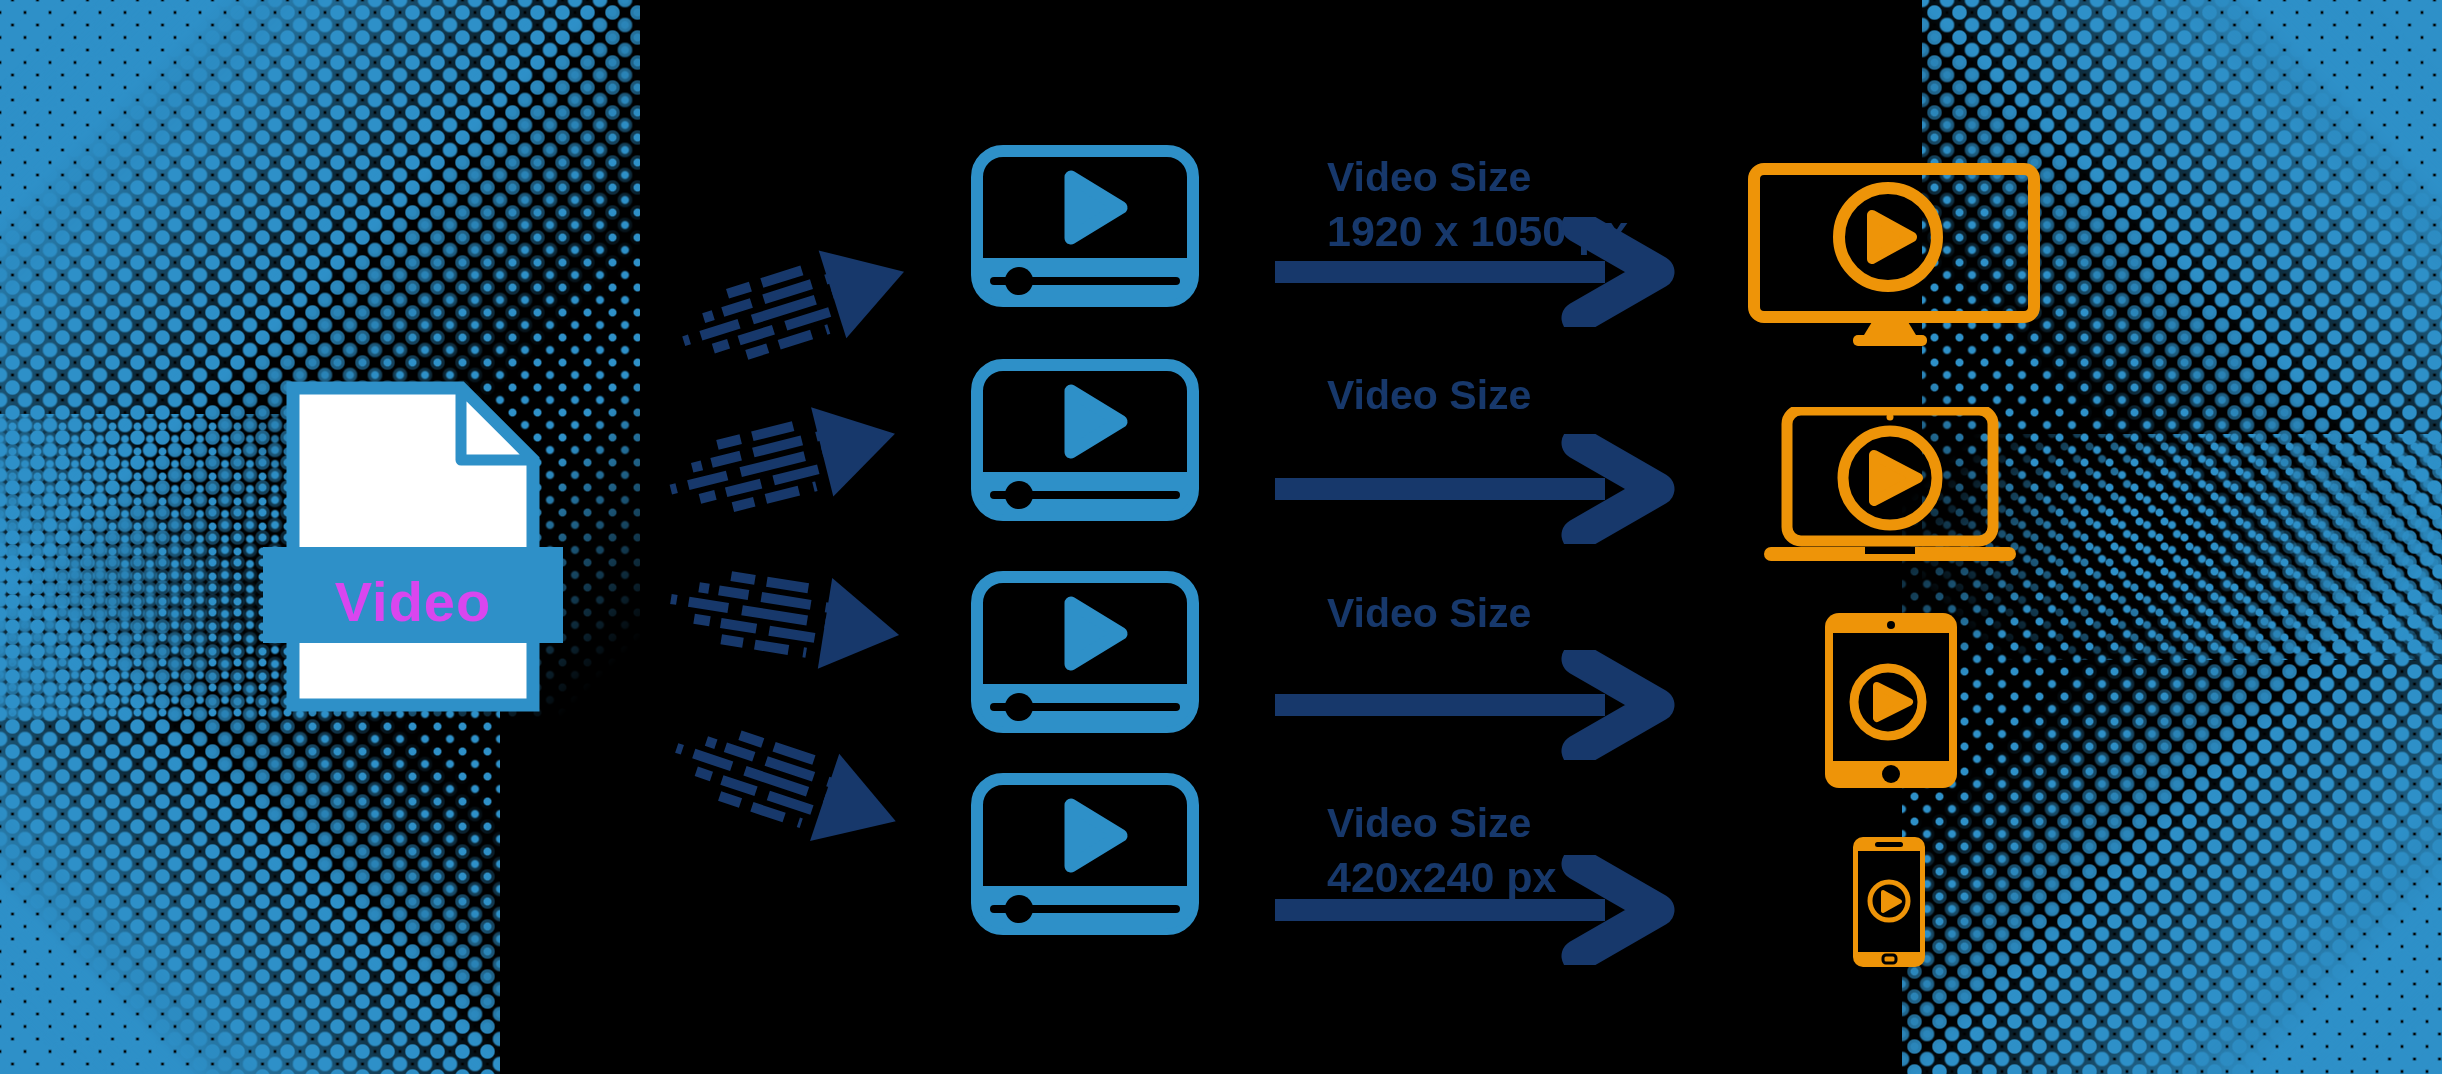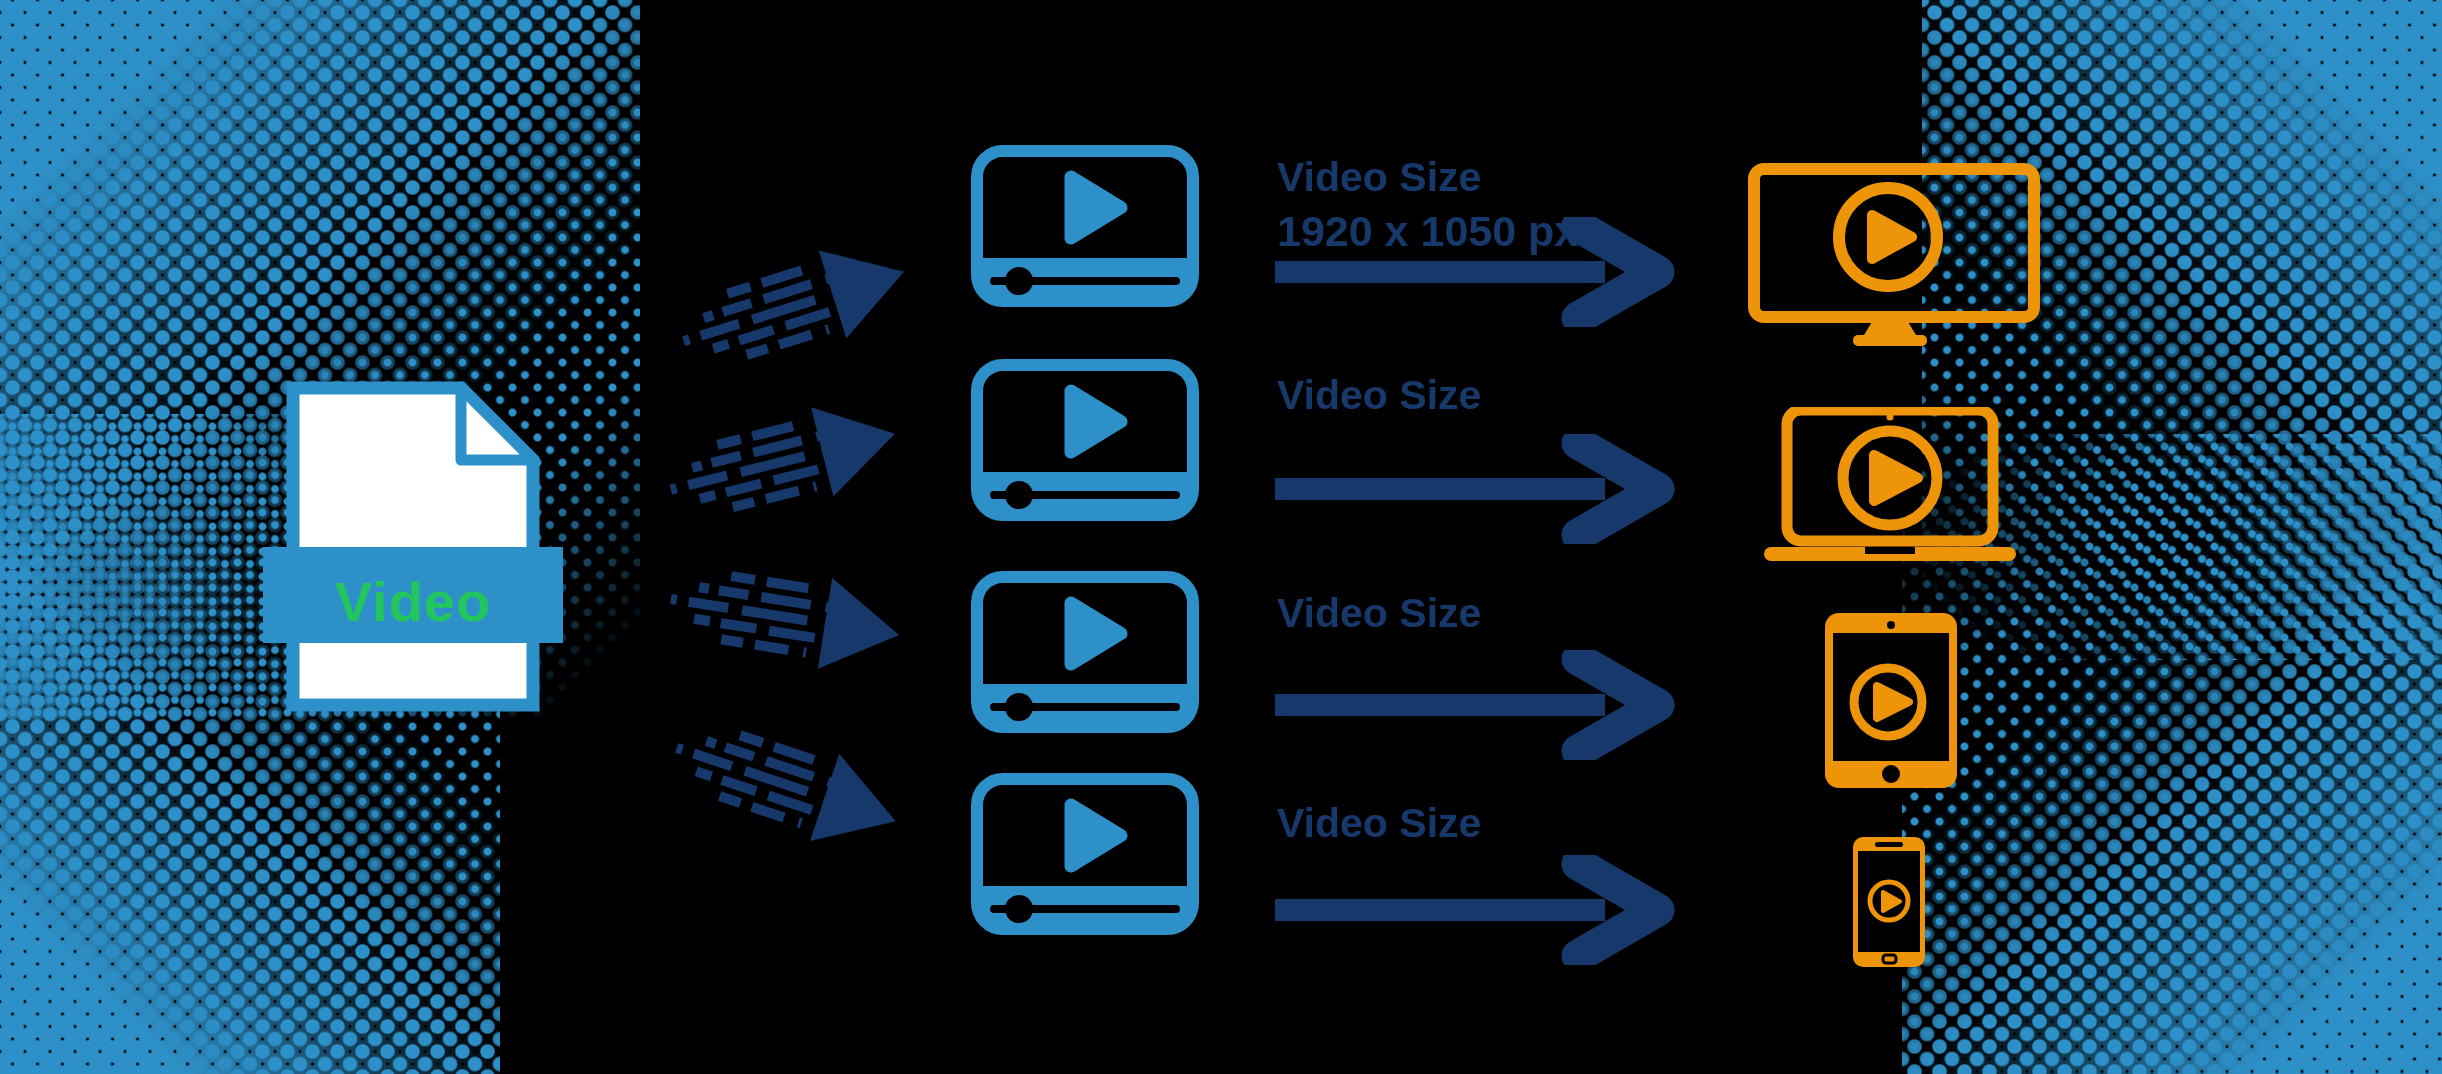--- a/index.html
+++ b/index.html
@@ -36,36 +36,36 @@
   .ht-tl{left:0;top:0;width:640px;height:720px;--dir:135deg;}
   .ht-tr{right:0;top:0;width:520px;height:660px;--dir:225deg;}
   .ht-bl{left:0;bottom:0;width:500px;height:660px;--dir:45deg;}
   .ht-br{right:0;bottom:0;width:540px;height:640px;--dir:315deg;}
 
   
   .doc{position:absolute;left:255px;top:380px;width:320px;height:335px;}
   .doc-label{
     position:absolute;left:263px;top:547px;width:300px;height:108px;
     display:flex;align-items:center;justify-content:center;
-    color:#22c55e;font-size:56px;font-weight:700;letter-spacing:1px;
+    color:#d946ef;font-size:56px;font-weight:700;letter-spacing:1px;
   }
 
   
   .dash{position:absolute;width:240px;height:110px;transform-origin:0px 55px;}
   .dash.a1{left:678px;top:288px;transform:rotate(-17.5deg);}
   .dash.a2{left:665px;top:436px;transform:rotate(-14deg);}
   .dash.a3{left:665px;top:543px;transform:rotate(9deg);}
   .dash.a4{left:671px;top:691px;transform:rotate(18.5deg);}
 
   
   .player{position:absolute;left:971px;width:228px;height:162px;}
   .player.p1{top:145px;} .player.p2{top:359px;} .player.p3{top:571px;} .player.p4{top:773px;}
 
   
-  .label{position:absolute;left:1277px;color:var(--navy);font-weight:700;}
+  .label{position:absolute;left:1327px;color:var(--navy);font-weight:700;}
   .label .t{font-size:41px;line-height:54px;}
   .label .s{font-size:43px;line-height:54px;}
   .label.lb1{top:150px;} .label.lb2{top:368px;} .label.lb3{top:586px;} .label.lb4{top:796px;}
 
   
   .flow{position:absolute;left:1275px;width:400px;height:110px;}
   .flow.f1{top:217px;} .flow.f2{top:434px;} .flow.f3{top:650px;} .flow.f4{top:855px;}
 
   
   .dev{position:absolute;}
@@ -200,20 +200,21 @@
     <div class="s">1920 x 1050 px</div>
   </div>
   <div class="label lb2">
     <div class="t">Video Size</div>
   </div>
   <div class="label lb3">
     <div class="t">Video Size</div>
   </div>
   <div class="label lb4">
     <div class="t">Video Size</div>
+    <div class="s">420x240 px</div>
   </div>
 
   <div class="flow f1">
     <svg width="400" height="110" viewBox="0 0 400 110">
       <rect x="0" y="44" width="330" height="22" fill="#17386B"></rect>
       <path d="M303,9 L383,55 L303,101" fill="none" stroke="#17386B" stroke-width="33" stroke-linecap="round" stroke-linejoin="round"></path>
     </svg>
   </div>
   <div class="flow f2">
     <svg width="400" height="110" viewBox="0 0 400 110">

